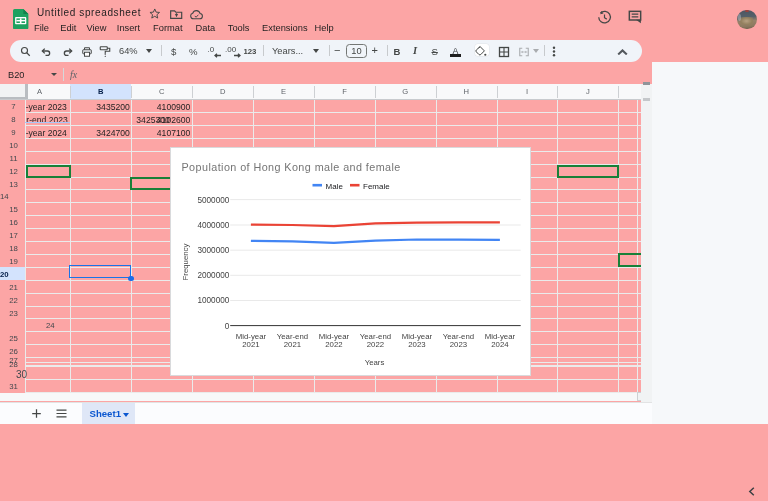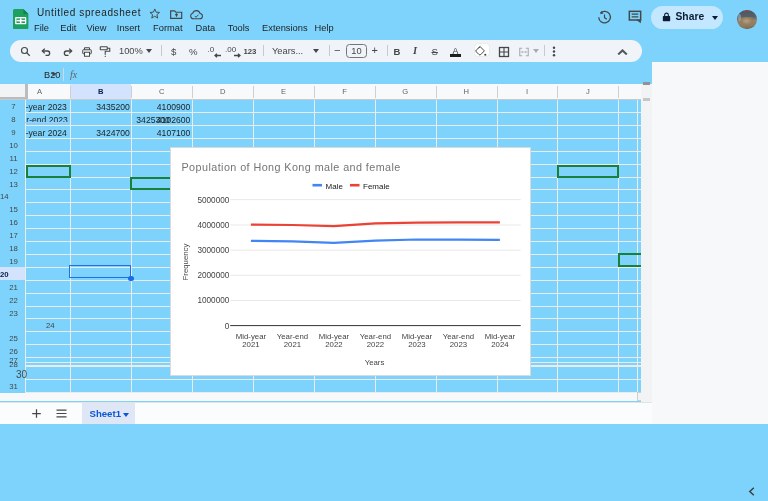--- a/index.html
+++ b/index.html
@@ -1,21 +1,21 @@
 <!DOCTYPE html>
 <html><head><meta charset="utf-8">
 <style>
 *{margin:0;padding:0;box-sizing:border-box;}
 html,body{width:768px;height:501px;overflow:hidden;background:#fff;
  font-family:"Liberation Sans",sans-serif;-webkit-font-smoothing:antialiased;}
 .ab{position:absolute;}
 svg{display:block;}
 </style></head>
 <body>
-<div class="ab" style="left:0;top:0;width:768px;height:501px;background:#7dd3fc;">
+<div class="ab" style="left:0;top:0;width:768px;height:501px;background:#fca5a5;">
 
 <div class="ab" style="left:652px;top:62px;width:116px;height:362px;background:#f6f8fa;"></div>
 <div class="ab" style="left:13.3px;top:9px;">
 <svg width="15.4" height="20.4" viewBox="0 0 15.4 20.4">
 <path d="M1.6 0 H10.4 L15.4 5 V18.8 a1.6 1.6 0 0 1 -1.6 1.6 H1.6 A1.6 1.6 0 0 1 0 18.8 V1.6 A1.6 1.6 0 0 1 1.6 0 Z" fill="#1ea15f"></path>
 <path d="M10.4 0 L15.4 5 H10.4 Z" fill="#12824c"></path>
 <rect x="2.1" y="8.1" width="11.2" height="7.2" rx="0.8" fill="#fff"></rect>
 <rect x="3.4" y="9.4" width="8.6" height="4.6" fill="#1ea15f"></rect>
 <rect x="3.4" y="10.9" width="8.6" height="1.5" fill="#fff"></rect>
 <rect x="6.9" y="9.4" width="1.6" height="4.6" fill="#fff"></rect>
@@ -56,28 +56,20 @@
 <path d="M12 7.2v5.2l3.6 2.2" stroke-width="1.9"></path>
       </svg>
     </div>
 <div class="ab" style="left:627px;top:9px;">
 <svg width="16" height="16" viewBox="0 0 24 24" fill="none" stroke="#444746" stroke-width="2.2">
 <rect x="3.5" y="3.5" width="17" height="13"></rect>
 <path d="M13.5 16 H20.8 V21.5 Z" fill="#444746" stroke="none"></path>
 <path d="M7 7.8h10 M7 11.8h10" stroke-width="2"></path>
       </svg>
     </div>
-<div class="ab" style="left:651px;top:5.5px;width:72px;height:23px;background:#c2e7ff;border-radius:11.5px;">
-<svg class="ab" style="left:10px;top:5.5px;" width="11" height="12" viewBox="0 0 24 24" fill="none" stroke="#0b1d35" stroke-width="2.4">
-<rect x="4" y="10" width="16" height="11" rx="1.5" fill="#0b1d35" stroke="none"></rect>
-<path d="M8 10 V7.5 a4 4 0 0 1 8 0 V10"></path>
-      </svg>
-<div class="ab" style="left:24.5px;top:5px;font-size:10.3px;font-weight:bold;color:#0b1d35;">Share</div>
-<div class="ab" style="left:61px;top:10px;width:0;height:0;border-left:3.8px solid transparent;border-right:3.8px solid transparent;border-top:4.2px solid #0b1d35;"></div>
-</div>
 <div class="ab" style="left:737px;top:9.5px;width:19.5px;height:19.5px;border-radius:50%;
 background:linear-gradient(175deg,#4e5763 8%,#556069 38%,#97826a 58%,#8d7a60 82%,#6e5f4c 100%);overflow:hidden;">
 <div class="ab" style="left:7.5px;top:0.2px;width:4.5px;height:2.6px;background:rgba(175,60,52,0.85);border-radius:50%;"></div>
 <div class="ab" style="left:3px;top:7px;width:13px;height:8px;background:radial-gradient(ellipse at center,#b7a183 0%,#93805f 60%,rgba(147,128,95,0) 100%);"></div>
 <div class="ab" style="left:0.5px;top:4px;width:3.5px;height:7px;background:rgba(225,230,236,0.35);border-radius:50%;"></div>
 </div>
 <div class="ab" style="left:9.5px;top:39.6px;width:632px;height:22.8px;background:#f0f4f9;border-radius:11.4px;"></div>
 <div class="ab" style="left:20px;top:45.5px;">
       <svg width="11" height="11" viewBox="0 0 22 22" fill="none" stroke="#444746" stroke-width="2.3">
         <circle cx="9" cy="9" r="6"></circle>
@@ -104,21 +96,21 @@
       </svg>
     </div>
 <div class="ab" style="left:98.5px;top:45px;">
       <svg width="13" height="13" viewBox="0 0 26 26" fill="none" stroke="#444746" stroke-width="2.2">
         <rect x="2.5" y="3.5" width="14" height="6" rx="1"></rect>
         <path d="M16.5 6.5 h5 v6 h-9 v4"></path>
         <path d="M12.5 21 c0.9 1.6 2.1 3 0 3 -2.1 0 -0.9 -1.4 0 -3 Z" fill="#444746" stroke="none"></path>
         <path d="M12.5 16.5 v3" stroke-width="2.4"></path>
       </svg>
     </div>
-<div class="ab" style="left:119px;top:46px;font-size:9.3px;color:#444746;">100%</div>
+<div class="ab" style="left:119px;top:46px;font-size:9.3px;color:#444746;">64%</div>
 <div class="ab" style="left:146px;top:49px;width:0;height:0;border-left:3.5px solid transparent;border-right:3.5px solid transparent;border-top:4px solid #444746;"></div>
 <div class="ab" style="left:161px;top:45px;width:1px;height:11px;background:#c7cacd;"></div>
 <div class="ab" style="left:171px;top:45.5px;font-size:9.6px;color:#444746;">$</div>
 <div class="ab" style="left:189px;top:45.5px;font-size:9.6px;color:#444746;">%</div>
 <div class="ab" style="left:207.5px;top:44.5px;font-size:8px;color:#444746;">.0</div>
 <div class="ab" style="left:212.5px;top:52.5px;">
       <svg width="8" height="5" viewBox="0 0 8 5" stroke="#444746" stroke-width="1.3" fill="none">
         <path d="M8 2.5 H2 M4 0.7 L2 2.5 l2 1.8"></path>
       </svg>
     </div>
@@ -170,21 +162,21 @@
         <circle cx="2" cy="1.7" r="1.2"></circle>
         <circle cx="2" cy="5.5" r="1.2"></circle>
         <circle cx="2" cy="9.3" r="1.2"></circle>
       </svg>
     </div>
 <div class="ab" style="left:617px;top:48.6px;">
       <svg width="11" height="6.5" viewBox="0 0 11 6.5" fill="none" stroke="#53585d" stroke-width="2.1">
         <path d="M1.2 5.4 L5.5 1.4 9.8 5.4"></path>
       </svg>
     </div>
-<div class="ab" style="left:8px;top:69.5px;font-size:9.2px;color:#1f1f1f;margin-left:36px;">B20</div>
+<div class="ab" style="left:8px;top:69.5px;font-size:9.2px;color:#1f1f1f;">B20</div>
 <div class="ab" style="left:51px;top:73.2px;width:0;height:0;border-left:3.2px solid transparent;border-right:3.2px solid transparent;border-top:3.8px solid #444746;"></div>
 <div class="ab" style="left:62.5px;top:68px;width:1px;height:13px;background:#d5d8db;"></div>
 <div class="ab" style="left:70px;top:68.5px;font-size:10px;font-style:italic;font-family:'Liberation Serif',serif;color:#5f6368;">fx</div>
 <div class="ab" style="left:0;top:83.5px;width:652px;height:1px;background:#e3e5e8;"></div>
 <div class="ab" style="left:0;top:84.0px;width:641.0px;height:15.599999999999994px;background:#f8f9fa;"></div>
 <div class="ab" style="left:0;top:84.0px;width:25px;height:15.599999999999994px;background:#f1f3f4;"></div>
 <div class="ab" style="left:24.5px;top:84.0px;width:3px;height:15.6px;background:#b9bdc1;"></div>
 <div class="ab" style="left:0px;top:97.0px;width:27.5px;height:2.6px;background:#b9bdc1;"></div>
 <div class="ab" style="left:70px;top:84.0px;width:61.3px;height:15.599999999999994px;background:#d3e3fd;"></div>
 <div class="ab" style="left:9.0px;top:87.2px;width:61.0px;text-align:center;font-size:7.6px;color:#5f6368;">A</div>

